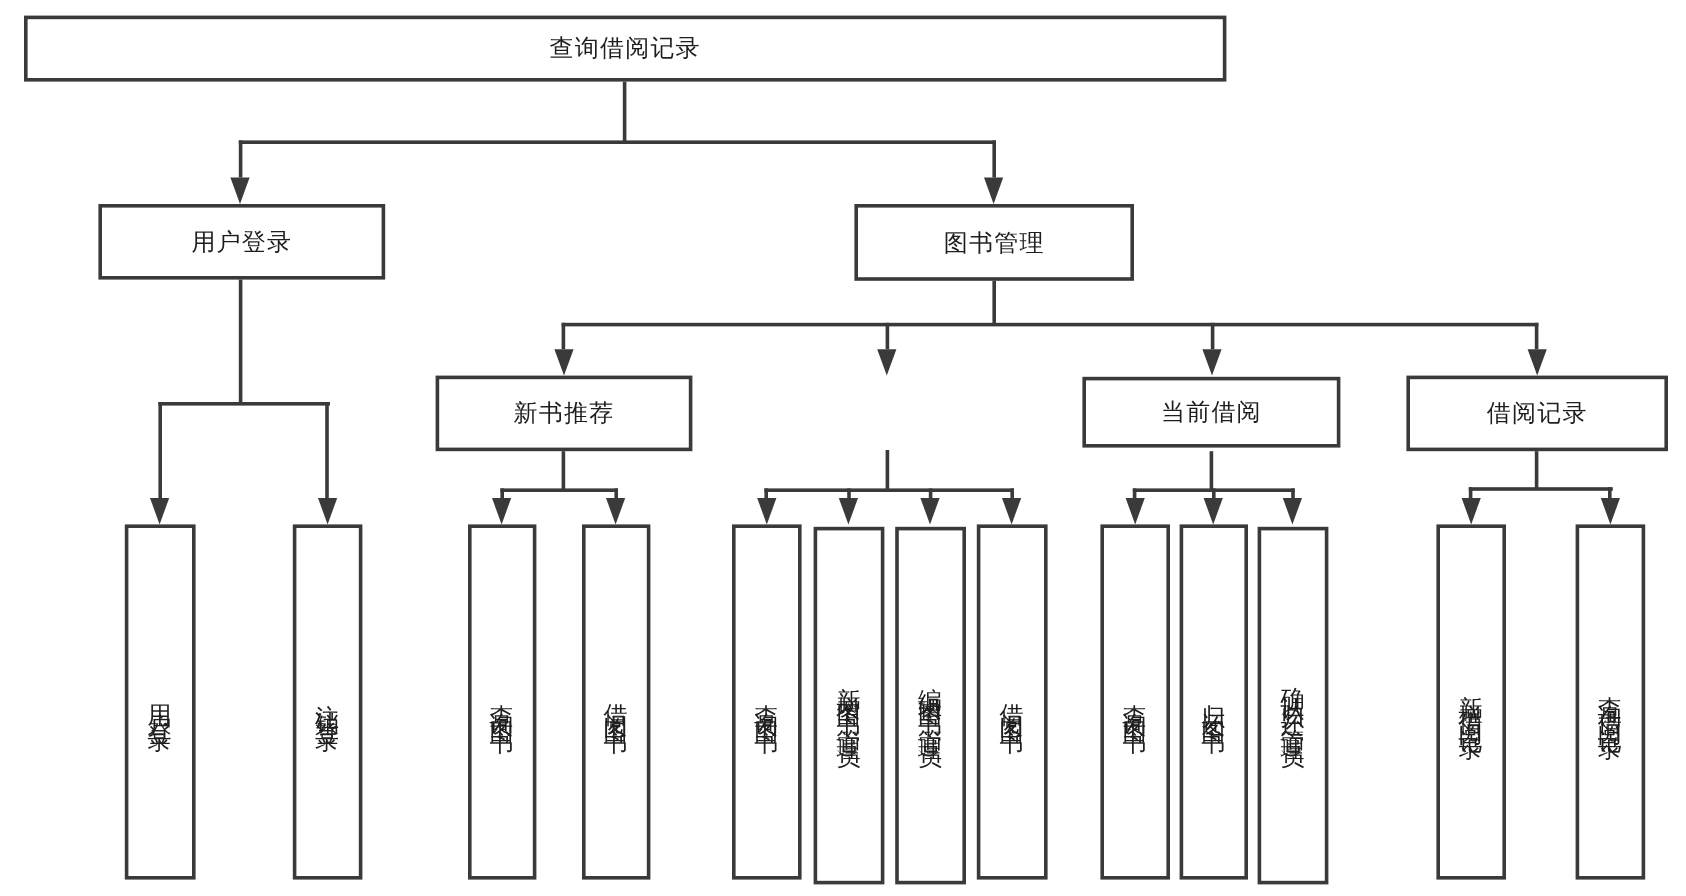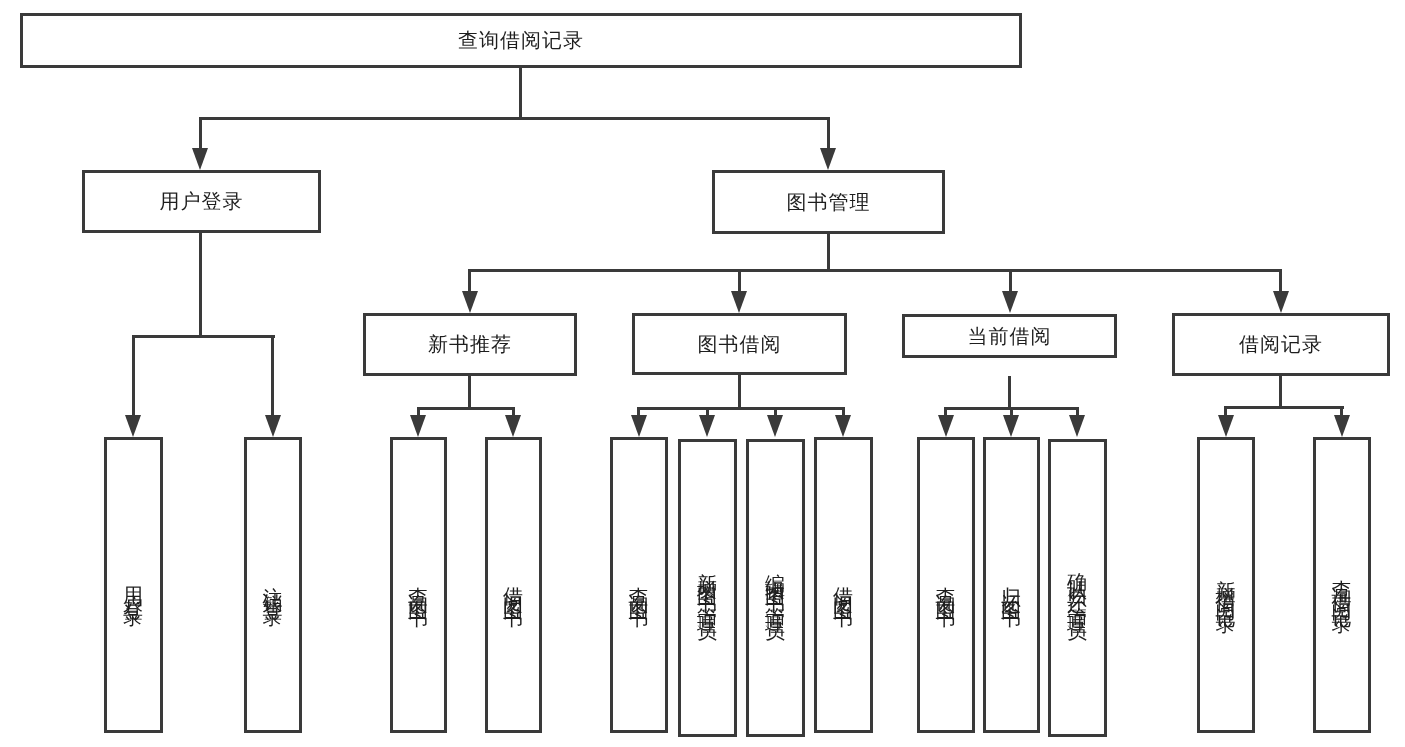--- a/index.html
+++ b/index.html
@@ -98,22 +98,21 @@
   <div class="vline" style="left:468px; top:269px; height:22px;"></div>
   <div class="arrow" style="left:462px; top:291px;"></div>
   <div class="vline" style="left:738px; top:269px; height:22px;"></div>
   <div class="arrow" style="left:731px; top:291px;"></div>
   <div class="vline" style="left:1009px; top:269px; height:22px;"></div>
   <div class="arrow" style="left:1002px; top:291px;"></div>
   <div class="vline" style="left:1279px; top:269px; height:22px;"></div>
   <div class="arrow" style="left:1273px; top:291px;"></div>
 
   <div class="node hnode" style="left:363px; top:313px; width:214px; height:63px;">新书推荐</div>
-  <div class="node hnode" style="left:632px; top:313px; width:215px; height:62px;">图书借阅</div>
-  <div class="node hnode" style="left:902px; top:314px; width:215px; height:44px;">当前借阅</div>
+  <div class="node hnode" style="left:902px; top:314px; width:215px; height:59px;">当前借阅</div>
   <div class="node hnode" style="left:1172px; top:313px; width:218px; height:63px;">借阅记录</div>
 
   <div class="vline" style="left:468px; top:376px; height:32px;"></div>
   <div class="vline" style="left:738px; top:375px; height:33px;"></div>
   <div class="vline" style="left:1008px; top:376px; height:32px;"></div>
   <div class="vline" style="left:1279px; top:376px; height:31px;"></div>
 
   <div class="hline" style="left:417px; top:407px; width:98px;"></div>
   <div class="vline" style="left:417px; top:407px; height:8px;"></div>
   <div class="arrow" style="left:410px; top:415px;"></div>

